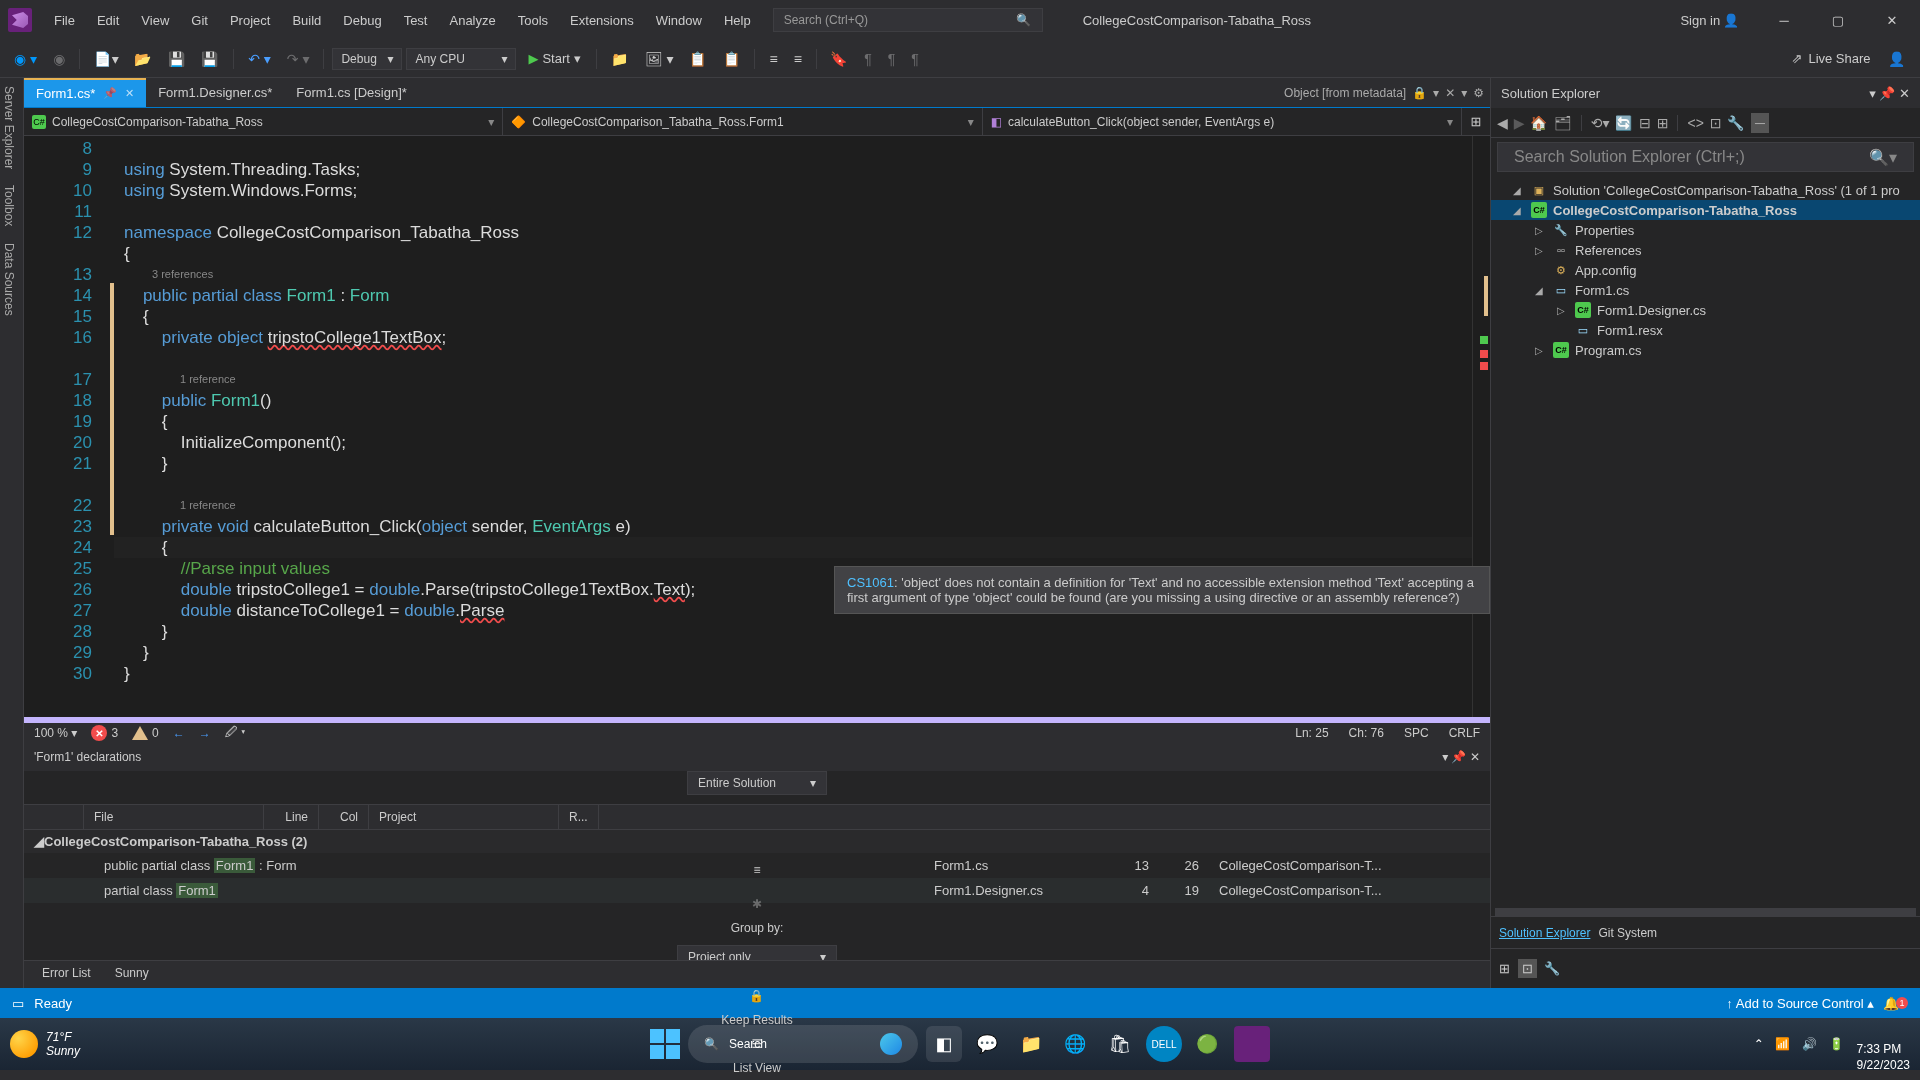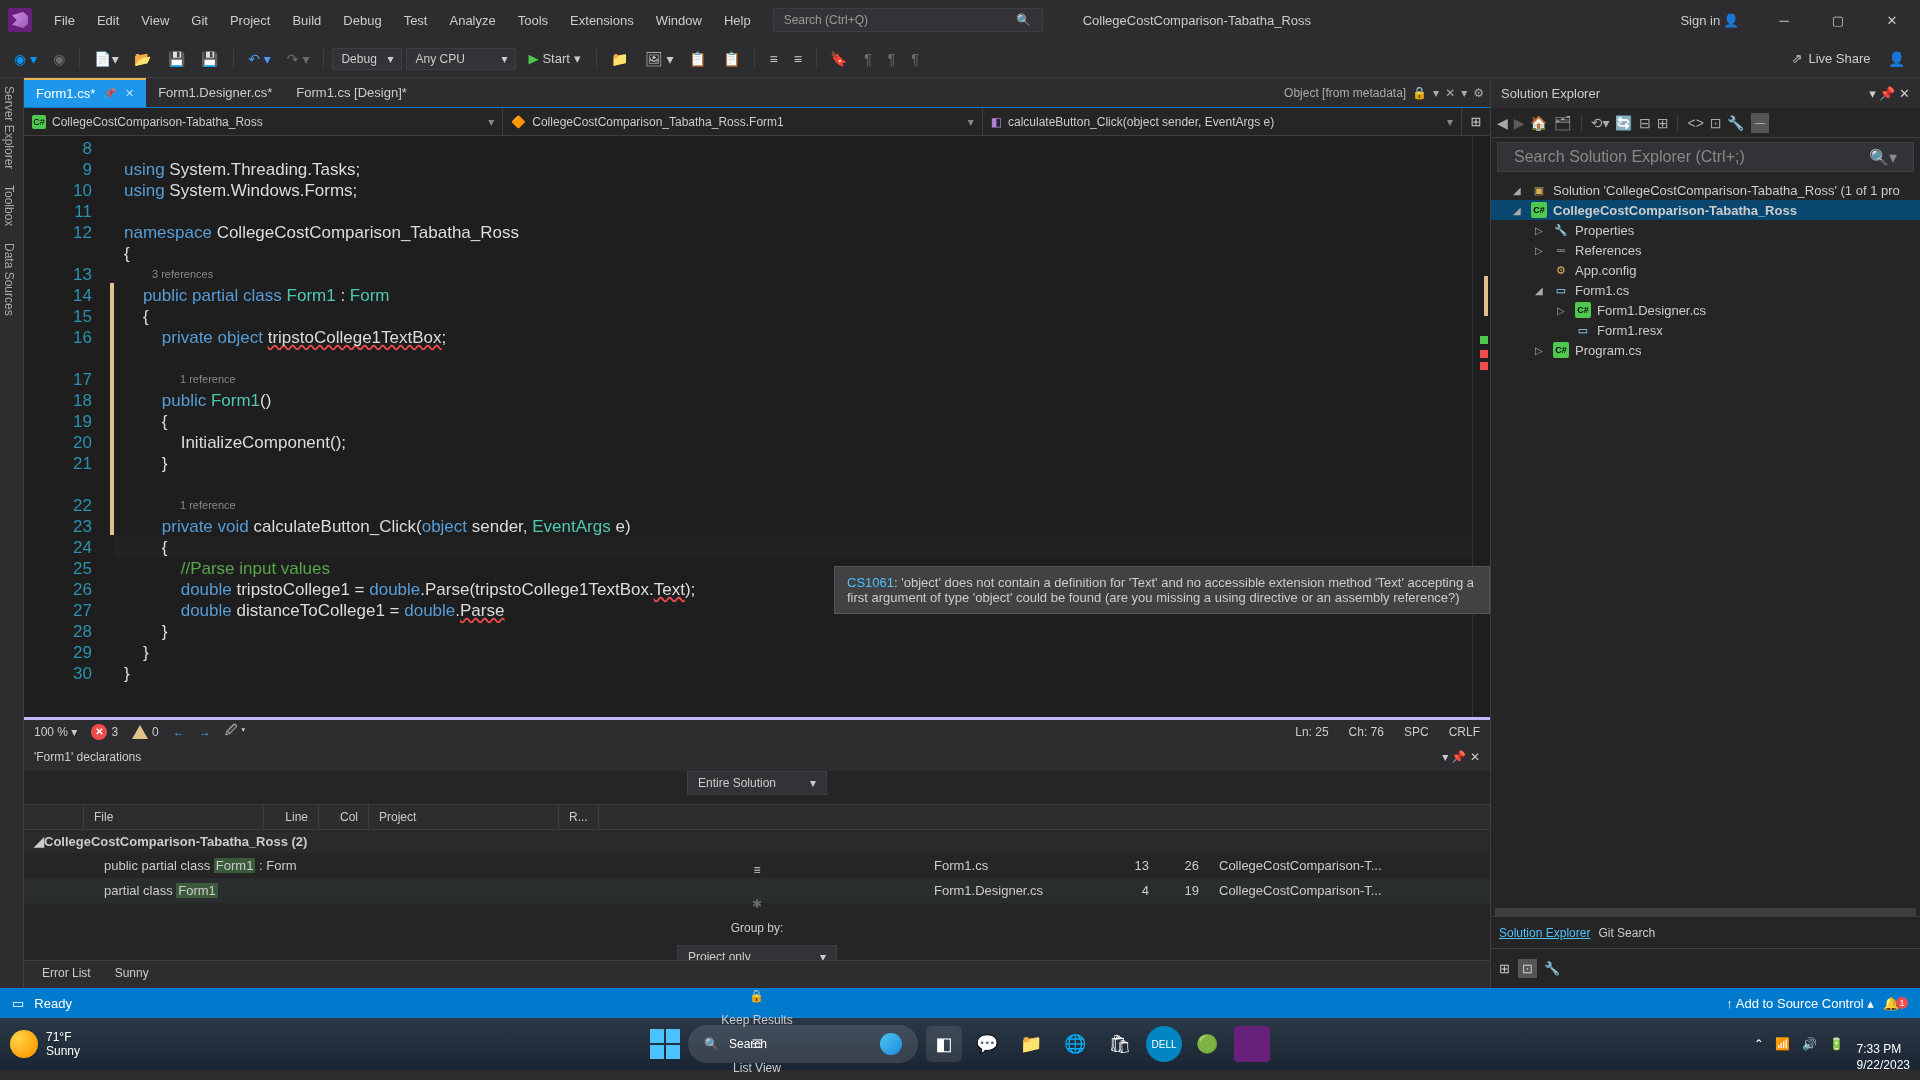--- a/index.html
+++ b/index.html
@@ -60,21 +60,21 @@
 .squiggle { text-decoration: underline wavy #f14c4c; text-decoration-skip-ink: none; }
 .caret-line { position: absolute; left: 0; right: 0; height: 21px; background: rgba(255,255,255,0.02); }
 .minimap { width: 18px; background: #1e1e1e; border-left: 1px solid #333; position: relative; }
 .minimap-mark { position: absolute; right: 2px; width: 6px; height: 4px; }
 
 
 .tooltip { position: absolute; left: 810px; top: 430px; background: #424245; border: 1px solid #555; padding: 8px 12px; max-width: 1100px; font-size: 13px; color: #ccc; z-index: 10; font-family: 'Segoe UI', sans-serif; }
 .tooltip .errcode { color: #4fc1ff; }
 
 
-.editor-status { height: 26px; background: #2d2d30; border-top: 3px solid #c4b5fd; display: flex; align-items: center; padding: 0 10px; gap: 14px; font-size: 12px; color: #ccc; }
+.editor-status { height: 26px; background: #2d2d30; border-top: 6px solid #c4b5fd; display: flex; align-items: center; padding: 0 10px; gap: 14px; font-size: 12px; color: #ccc; }
 .err-badge { display: flex; align-items: center; gap: 4px; }
 .err-circle { width: 16px; height: 16px; border-radius: 50%; background: #f14c4c; color: #fff; display: flex; align-items: center; justify-content: center; font-size: 10px; font-weight: bold; }
 .warn-tri { width: 0; height: 0; border-left: 8px solid transparent; border-right: 8px solid transparent; border-bottom: 14px solid #e2c08d; }
 .editor-status-right { margin-left: auto; display: flex; gap: 20px; }
 
 
 .bottom-panel { height: 245px; background: #252526; display: flex; flex-direction: column; }
 .bp-title { height: 28px; background: #2d2d30; display: flex; align-items: center; padding: 0 10px; font-size: 12px; color: #ccc; justify-content: space-between; }
 .bp-toolbar { height: 34px; display: flex; align-items: center; padding: 0 8px; gap: 10px; border-bottom: 1px solid #3e3e42; font-size: 12px; flex-direction: column; }
 .bp-dropdown { background: #333337; border: 1px solid #3e3e42; padding: 4px 10px; min-width: 140px; display: flex; justify-content: space-between; }
@@ -113,21 +113,21 @@
 .se-props { height: 40px; border-top: 1px solid #3e3e42; display: flex; align-items: center; padding: 0 8px; gap: 8px;}
 
 
 .statusbar { height: 30px; background: #007acc; display: flex; align-items: center; padding: 0 12px; color: #fff; font-size: 13px; gap: 10px; }
 .statusbar .ready-icon { font-size: 13px; }
 .statusbar-right { margin-left: auto; display: flex; align-items: center; gap: 10px; }
 .notif-badge { background: #f14c4c; width: 12px; height: 12px; border-radius: 50%; font-size: 9px; display: flex; align-items: center; justify-content: center; margin-left: -4px; }
 
 
 .taskbar { height: 52px; background: linear-gradient(0deg,#1a2533 0%, #2a3847 100%); display: flex; align-items: center; padding: 0 10px; color: #fff; font-size: 12px; }
-.weather { display: flex; align-items: center; gap: 8px; }
+.weather { display: flex; align-items: center; gap: 8px; font-style: italic; }
 .weather-icon { width: 28px; height: 28px; background: radial-gradient(circle at 30% 30%, #ffd54a 0%, #ff9c00 80%); border-radius: 50%; }
 .taskbar-center { position: absolute; left: 50%; transform: translateX(-50%); display: flex; align-items: center; gap: 8px; }
 .win-start { width: 30px; height: 30px; display: grid; grid-template: 1fr 1fr / 1fr 1fr; gap: 2px; }
 .win-start div { background: #4cc2ff; }
 .tb-search { background: rgba(255,255,255,0.12); border-radius: 20px; padding: 8px 16px; width: 230px; display: flex; align-items: center; gap: 10px; }
 .tb-app { width: 36px; height: 36px; border-radius: 6px; display: flex; align-items: center; justify-content: center; font-size: 18px; }
 .taskbar-right { margin-left: auto; display: flex; align-items: center; gap: 12px; }
 .clock { text-align: left; font-size: 12px; line-height: 1.3; margin-top: 28px; }
 </style>
 </head>
@@ -467,21 +467,21 @@
         </div>
       <div class="se-node se-indent-2">
           <span class="expander">▷</span>
           <span class="se-icon cs">C#</span>
           <span>Program.cs</span>
         </div>
     </div>
     <div style="height:8px;background:#3e3e42;margin:0 4px"></div>
     <div class="se-bottom-tabs">
       <span class="se-bottom-tab active">Solution Explorer</span>
-      <span class="se-bottom-tab">Git Search</span>
+      <span class="se-bottom-tab">Git System</span>
     </div>
     <div class="se-props">
       <span>⊞</span>
       <span style="background:#555;padding:2px 4px">⊡</span>
       <span>🔧</span>
     </div>
   </div>
 </div>
 
 <div class="statusbar">

